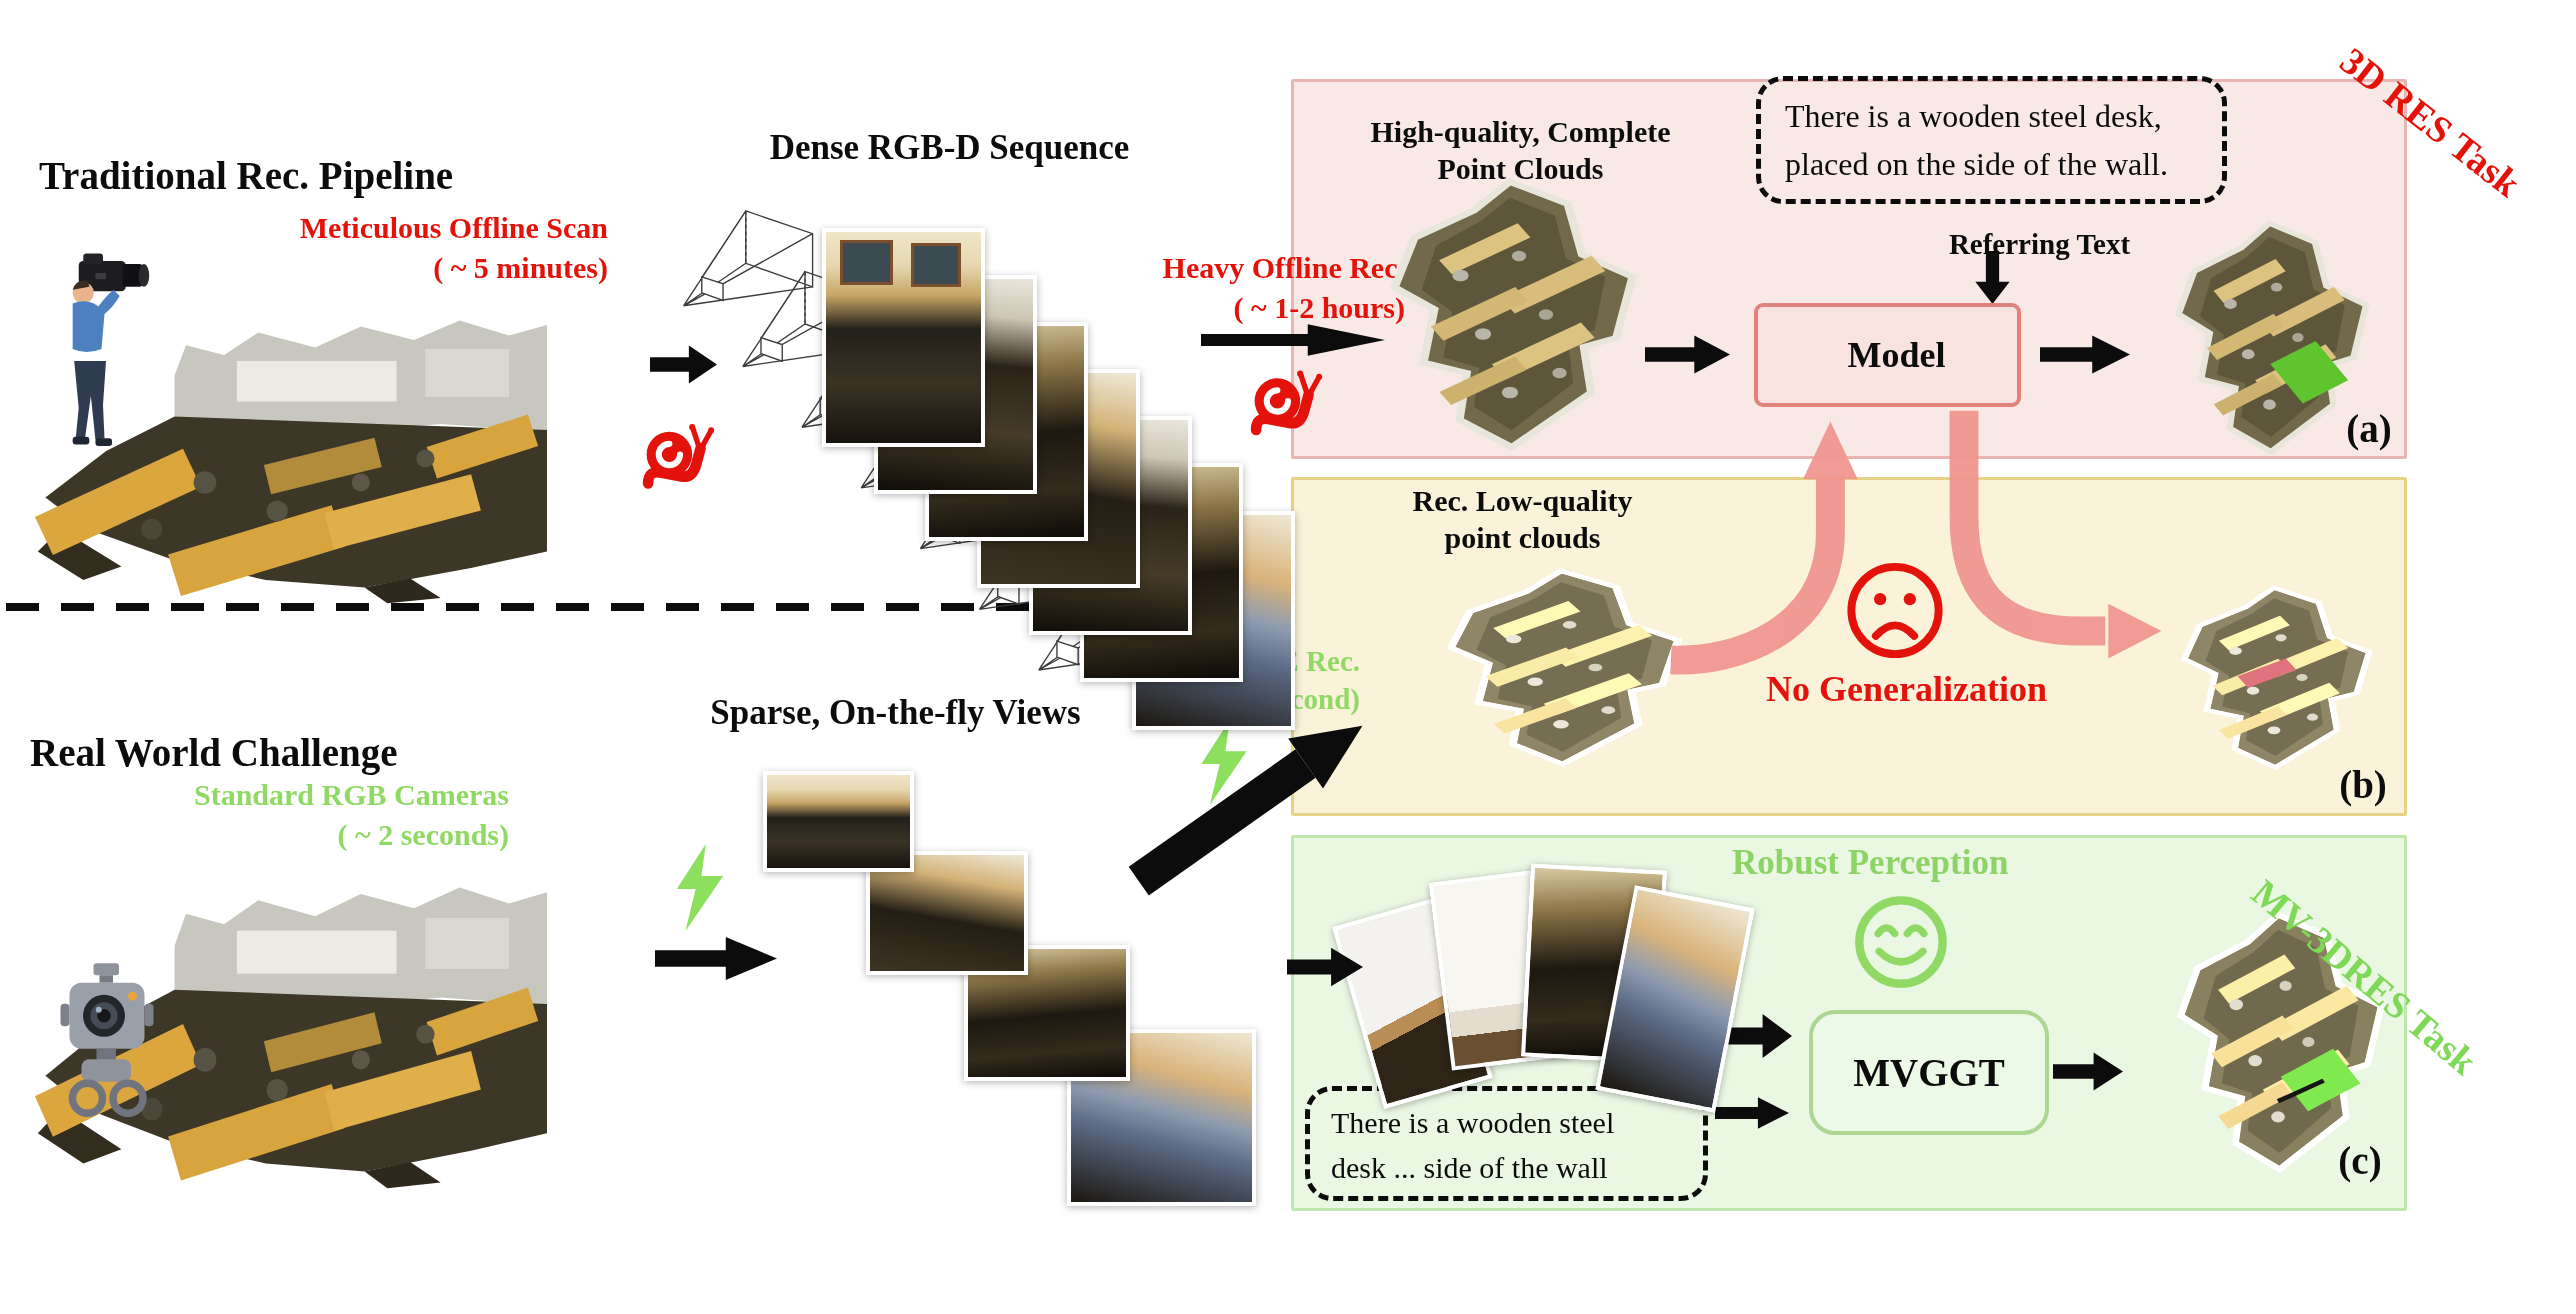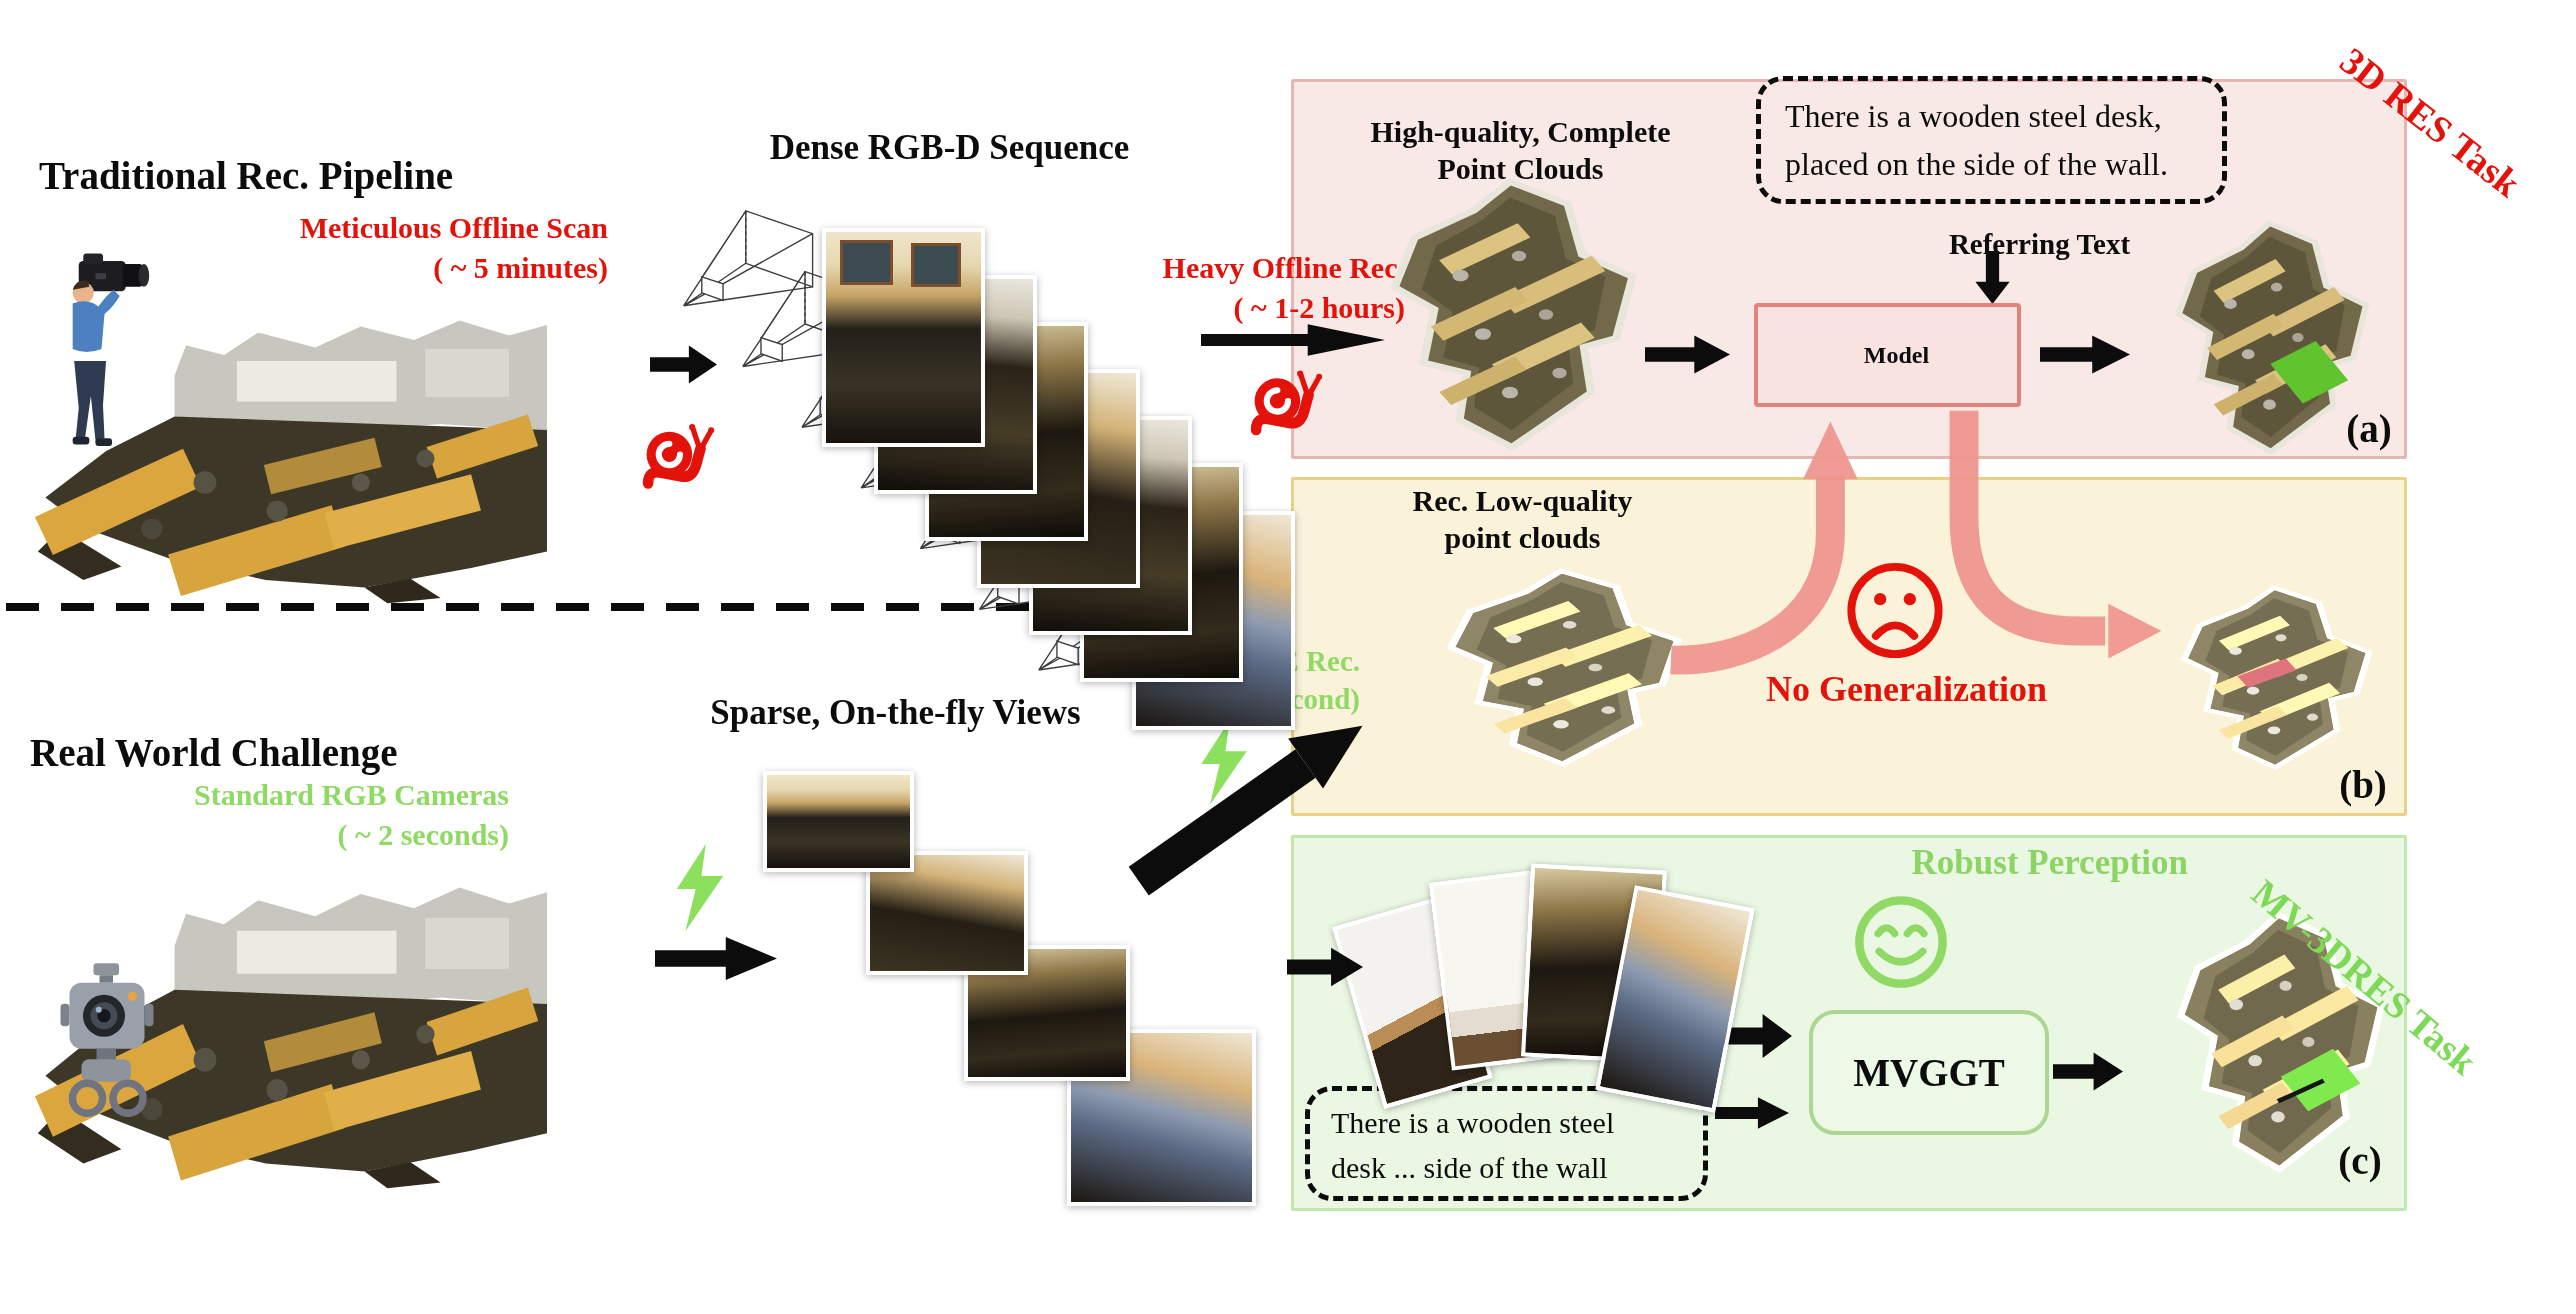--- a/index.html
+++ b/index.html
@@ -14,28 +14,28 @@
   .panel{position:absolute;left:1291px;width:1116px;box-sizing:border-box;border-radius:2.3px;}
   #panel-a{top:79px;height:380px;background:#f8e9e7;border:3px solid #e7b6b2;}
   #panel-b{top:477px;height:339px;background:#faf3d9;border:3px solid #e7d387;}
   #panel-c{top:835px;height:376px;background:#eaf7e3;border:3px solid #bfe8ab;}
   .panel-h{position:absolute;font-weight:700;font-size:30px;line-height:1.22;text-align:center;}
   .quote-box{position:absolute;border:5.3px dashed #0c0c0c;border-radius:27px;box-sizing:border-box;
              padding:10.6px 24px;font-size:32px;line-height:1.5;white-space:nowrap;background:transparent;}
   .ref-label{position:absolute;font-weight:700;font-size:29px;white-space:nowrap;text-align:center;}
   .model-box{position:absolute;box-sizing:border-box;display:flex;align-items:center;justify-content:center;
              font-weight:700;z-index:3;}
-  #model-box{background:#f9e3e0;border:4.6px solid #e2837b;border-radius:4px;font-size:24px;padding-left:18px;}
+  #model-box{background:#f9e3e0;border:4.6px solid #e2837b;border-radius:9px;font-size:36px;padding-left:18px;}
   #mvggt-box{background:#ecf9e6;border:4.6px solid #abd793;border-radius:26px;font-size:39px;}
   .task{position:absolute;font-weight:700;font-size:38px;white-space:nowrap;text-align:center;z-index:4;}
   #task-a{color:#e3120b;transform:rotate(38deg);}
   #task-c{color:#7ed957;transform:rotate(40deg);}
   .plabel{position:absolute;font-size:39px;font-weight:700;text-align:center;z-index:4;}
   .verdict{position:absolute;font-weight:700;font-size:36px;color:#e3120b;text-align:center;white-space:nowrap;z-index:3;}
-  .robust{position:absolute;font-weight:700;font-size:35px;color:#8dd466;text-align:right;white-space:nowrap;}
+  .robust{position:absolute;font-weight:700;font-size:35px;color:#8dd466;text-align:left;white-space:nowrap;}
   .arr{position:absolute;background:#0c0c0c;clip-path:polygon(0 33%,58% 33%,58% 6%,100% 50%,58% 94%,58% 67%,0 67%);z-index:3;}
   .arr-down{position:absolute;background:#0c0c0c;clip-path:polygon(33% 0,67% 0,67% 58%,94% 58%,50% 100%,6% 58%,33% 58%);z-index:3;}
   .divider{position:absolute;left:6px;top:603px;width:1255px;height:8.4px;
            background:repeating-linear-gradient(90deg,#0c0c0c 0 33px,transparent 33px 55px);}
   .photo{position:absolute;border:4.6px solid #fff;box-shadow:0 1.5px 7.6px rgba(0,0,0,.30);}
   .pstack-top .photo{width:155px;height:211px;}
   .g-room1{background:linear-gradient(180deg,#efe6c9 0%,#e6d7b0 16%,#c8a567 30%,#23201a 46%,#3a3325 72%,#16120d 100%);}
   .g-room2{background:linear-gradient(185deg,#e9e6dc 0%,#cdc6b4 18%,#2a2317 40%,#463c28 70%,#100d08 100%);}
   .g-room3{background:linear-gradient(175deg,#d9c9a0 0%,#8d7648 22%,#1d1810 52%,#332b1c 78%,#0e0b07 100%);}
   .g-room4{background:linear-gradient(190deg,#efe9d8 0%,#d3b277 25%,#241e14 55%,#3d3422 100%);}

